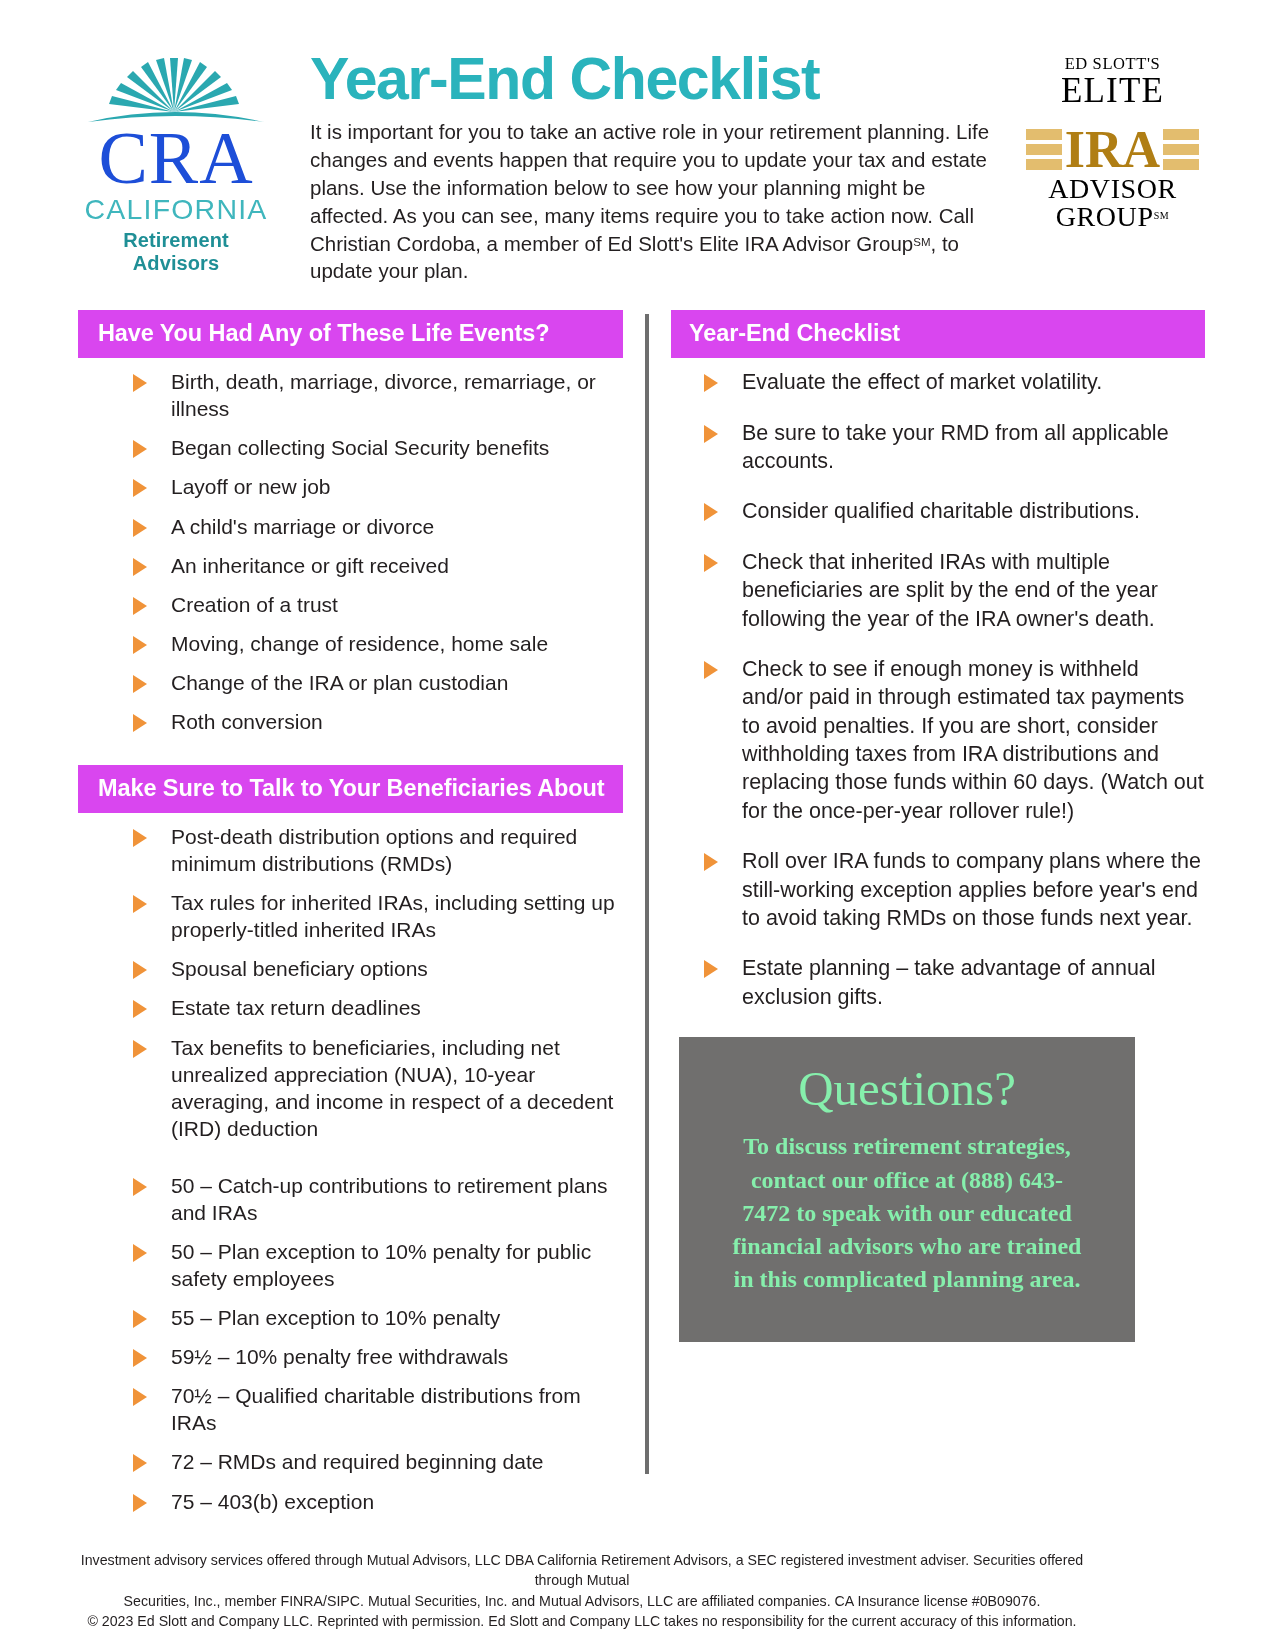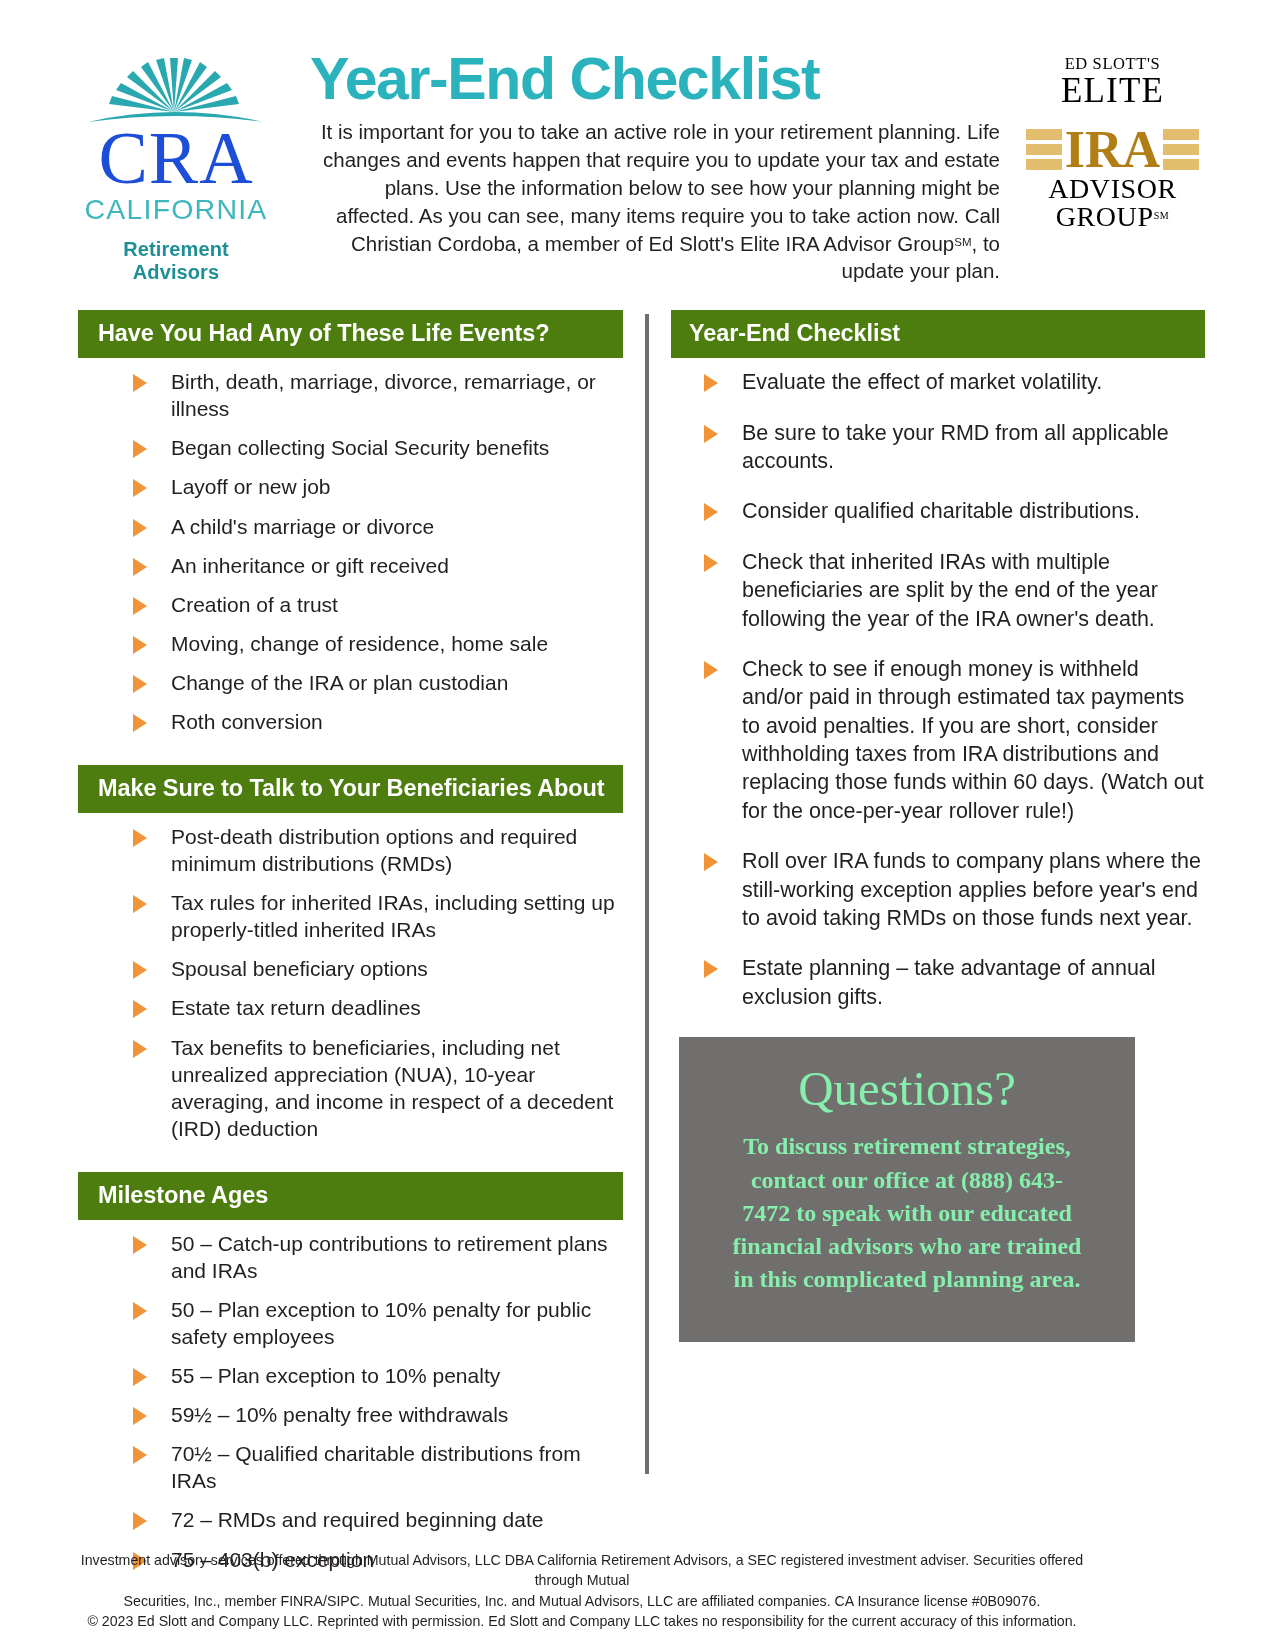--- a/index.html
+++ b/index.html
@@ -49,21 +49,21 @@
     letter-spacing: 1.2px;
     color: #3fb6bd;
     font-weight: 400;
     margin-top: 1px;
   }
   .cra-sub {
     font-size: 20px;
     letter-spacing: 0.1px;
     color: #1f8f96;
     font-weight: bold;
-    margin-top: 12px;
+    margin-top: 3px;
   }
 
   .header-center {
     flex: 1 1 auto;
     padding-left: 36px;
     padding-right: 10px;
     margin-top: 8px;
   }
   .main-title {
     font-size: 59px;
@@ -72,21 +72,20 @@
     letter-spacing: -1.4px;
     line-height: 1.0;
     margin: 0 0 9px 0;
   }
   .intro-par {
     font-size: 20.5px;
     line-height: 1.36;
     color: #231f20;
     margin: 0;
     max-width: 690px;
-    text-align: right;
   }
   .intro-par sup { font-size: 11.5px; vertical-align: 5px; }
 
   .logo-slott {
     flex: 0 0 185px;
     width: 185px;
     margin-top: 14px;
     text-align: center;
     font-family: "Liberation Serif", serif;
     color: #000;
@@ -154,21 +153,21 @@
     position: absolute;
     left: 22px;
     top: 4px;
     width: 4px;
     height: 1160px;
     background: #6e6e6e;
   }
   .col-right { flex: 1 1 auto; }
 
   .sec-head {
-    background: #4d7c0f;
+    background: #d946ef;
     color: #ffffff;
     font-size: 23.5px;
     font-weight: bold;
     letter-spacing: -0.1px;
     padding: 10px 0 11px 20px;
     margin-bottom: 10px;
   }
   .sec-head.right { padding-left: 18px; }
 
   ul.bullets {
@@ -313,21 +312,20 @@
 
     <div class="sec-head">Make Sure to Talk to Your Beneficiaries About</div>
     <ul class="bullets">
       <li><span class="tri"></span><span>Post-death distribution options and required minimum distributions (RMDs)</span></li>
       <li><span class="tri"></span><span>Tax rules for inherited IRAs, including setting up properly-titled inherited IRAs</span></li>
       <li><span class="tri"></span><span>Spousal beneficiary options</span></li>
       <li><span class="tri"></span><span>Estate tax return deadlines</span></li>
       <li><span class="tri"></span><span>Tax benefits to beneficiaries, including net unrealized appreciation (NUA), 10-year averaging, and income in respect of a decedent (IRD) deduction</span></li>
     </ul>
 
-    <div class="sec-head">Milestone Ages</div>
     <ul class="bullets">
       <li><span class="tri"></span><span>50 – Catch-up contributions to retirement plans and IRAs</span></li>
       <li><span class="tri"></span><span>50 – Plan exception to 10% penalty for public safety employees</span></li>
       <li><span class="tri"></span><span>55 – Plan exception to 10% penalty</span></li>
       <li><span class="tri"></span><span>59½ – 10% penalty free withdrawals</span></li>
       <li><span class="tri"></span><span>70½ – Qualified charitable distributions from IRAs</span></li>
       <li><span class="tri"></span><span>72 – RMDs and required beginning date</span></li>
       <li><span class="tri"></span><span>75 – 403(b) exception</span></li>
     </ul>
   </div>

